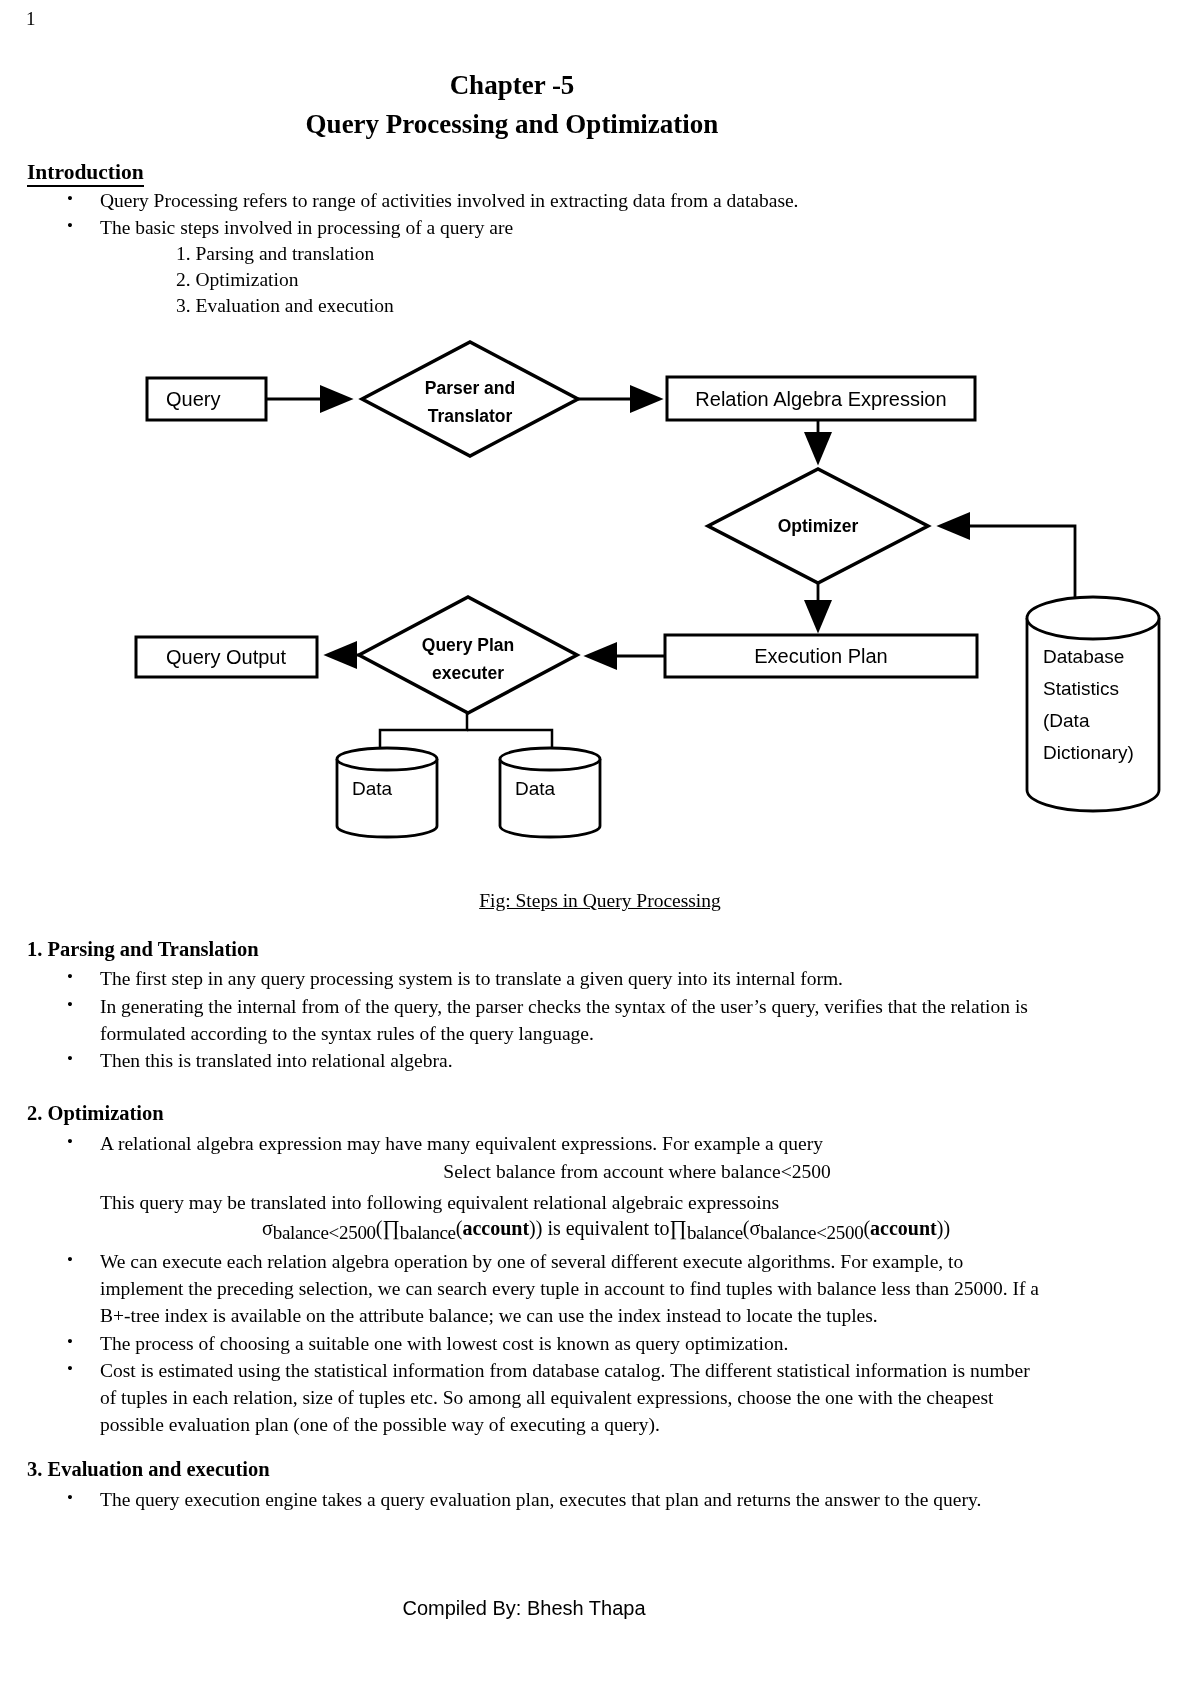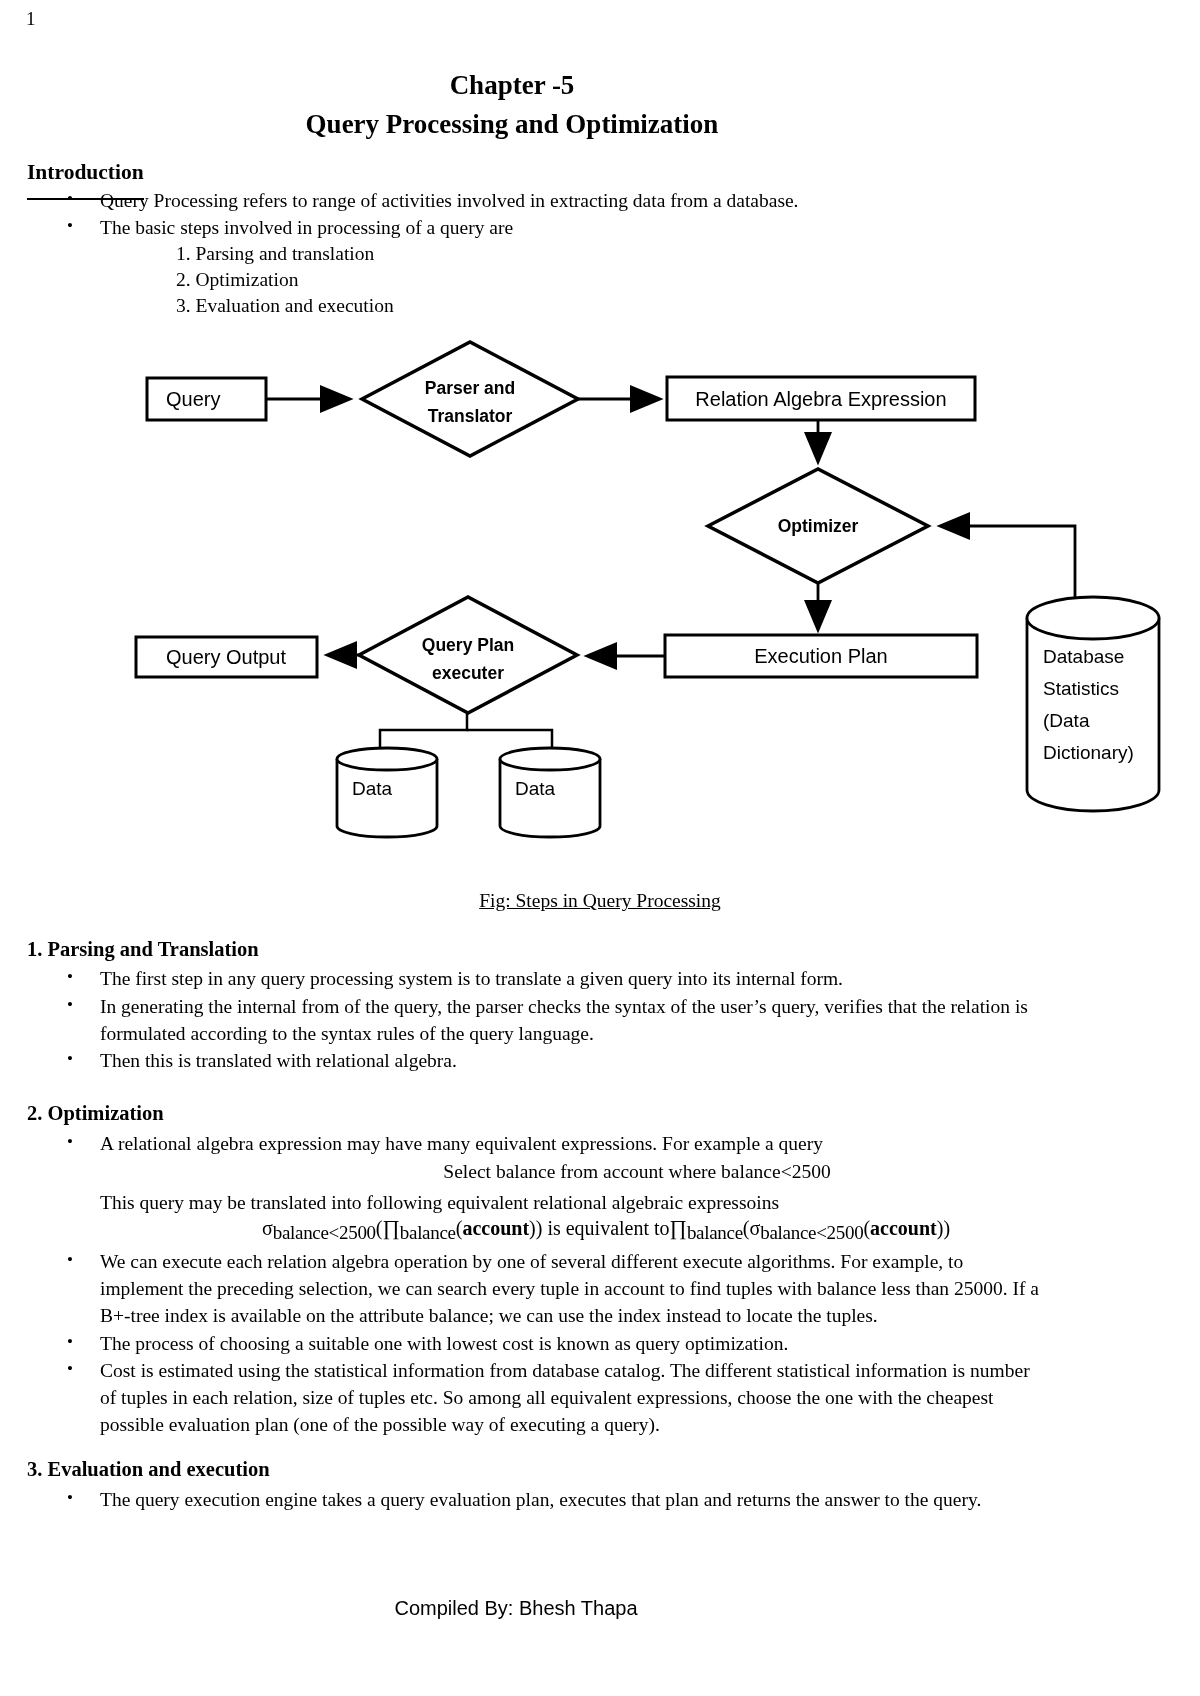--- a/index.html
+++ b/index.html
@@ -3,28 +3,28 @@
 <meta charset="utf-8">
 <style>
   html,body{margin:0;padding:0;background:#ffffff;}
   .page{position:relative;width:1200px;height:1696px;background:#ffffff;color:#000;
         font-family:"Liberation Serif",serif;overflow:hidden;}
   .abs{position:absolute;white-space:nowrap;}
   .pagenum{left:26px;top:8px;font-size:19px;}
   .title{left:0;top:66px;width:1024px;text-align:center;font-weight:bold;
          font-size:27px;line-height:39px;white-space:nowrap;}
   .h-intro{left:27px;top:160px;font-size:21.5px;font-weight:bold;}
-  .h-intro span{border-bottom:2.5px solid #000;padding-bottom:14px;text-align:right;}
+  .h-intro span{border-bottom:2.5px solid #000;padding-bottom:1px;text-align:right;}
   .h-sec{left:27px;font-size:20.5px;font-weight:bold;}
   .bline{left:100px;font-size:19.5px;}
   .bline .dot{position:absolute;left:-33px;top:-1px;font-size:17px;}
   .step{left:176px;font-size:19.5px;}
   .cline{left:0;width:1200px;text-align:center;font-size:19.5px;}
   .caption{left:0;top:890px;width:1200px;text-align:center;font-size:19.5px;text-decoration:underline;}
-  .footer{left:0;top:1597px;width:1032px;text-align:center;
+  .footer{left:8px;top:1597px;width:1032px;text-align:center;
           font-family:"Liberation Sans",sans-serif;font-size:20px;}
   .formula{left:0;top:1216px;width:1200px;text-align:center;font-size:20px;transform:translateX(6px);}
   .f-sub{font-size:19px;vertical-align:-4px;letter-spacing:-0.3px;}
   .f-pi{font-size:21px;}
   .f-bold{font-weight:bold;}
   .shiftc{transform:translateX(37px);}
   svg text{font-family:"Liberation Sans",sans-serif;fill:#000;}
   svg .boxlbl{font-size:20px;}
   svg .dialbl{font-size:17.5px;font-weight:bold;}
   svg .cyllbl{font-size:19px;}
@@ -119,21 +119,21 @@
       <text class="cyllbl" x="1043" y="759">Dictionary)</text>
     </g>
   </svg>
 
   <div class="abs caption">Fig: Steps in Query Processing</div>
 
   <div class="abs h-sec" style="top:938px">1. Parsing and Translation</div>
   <div class="abs bline" style="top:968px"><span class="dot">•</span><span>The first step in any query processing system is to translate a given query into its internal form.</span></div>
   <div class="abs bline" style="top:996px"><span class="dot">•</span><span>In generating the internal from of the query, the parser checks the syntax of the user’s query, verifies that the relation is</span></div>
   <div class="abs bline" style="top:1023px">formulated according to the syntax rules of the query language.</div>
-  <div class="abs bline" style="top:1050px"><span class="dot">•</span><span>Then this is translated with relational algebra.</span></div>
+  <div class="abs bline" style="top:1050px"><span class="dot">•</span><span>Then this is translated into relational algebra.</span></div>
 
   <div class="abs h-sec" style="top:1102px">2. Optimization</div>
   <div class="abs bline" style="top:1133px"><span class="dot">•</span><span>A relational algebra expression may have many equivalent expressions. For example a query</span></div>
   <div class="abs cline shiftc" style="top:1161px">Select balance from account where balance&lt;2500</div>
   <div class="abs bline" style="top:1192px">This query may be translated into following equivalent relational algebraic expressoins</div>
 
   <div class="abs formula"><span>σ</span><span class="f-sub">balance&lt;2500</span><span>(</span><span class="f-pi">∏</span><span class="f-sub">balance</span><span>(</span><span class="f-bold">account</span><span>)) is equivalent to</span><span class="f-pi">∏</span><span class="f-sub">balance</span><span>(</span><span>σ</span><span class="f-sub">balance&lt;2500</span><span>(</span><span class="f-bold">account</span><span>))</span></div>
 
   <div class="abs bline" style="top:1251px"><span class="dot">•</span><span>We can execute each relation algebra operation by one of several different execute algorithms. For example, to</span></div>
   <div class="abs bline" style="top:1278px">implement the preceding selection, we can search every tuple in account to find tuples with balance less than 25000. If a</div>

